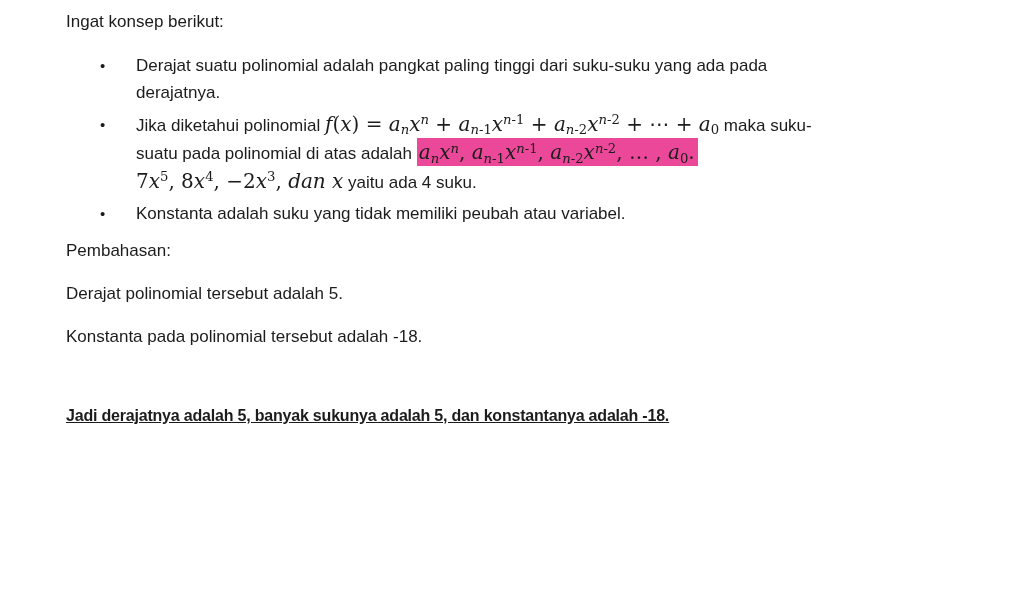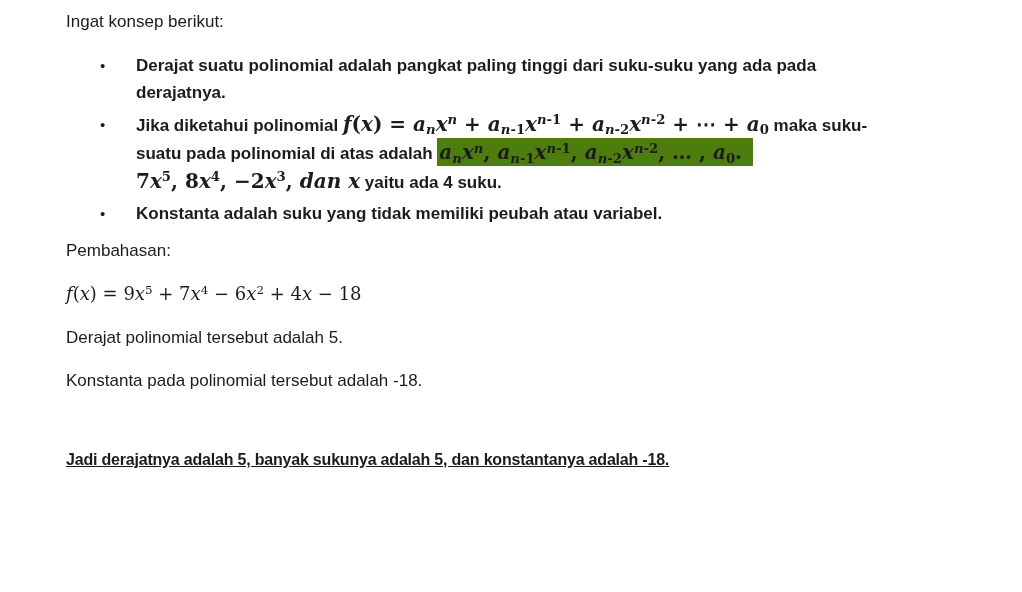--- a/index.html
+++ b/index.html
@@ -26,40 +26,40 @@
     margin: 0 0 9px 0;
     padding: 0 0 0 34px;
   }
   ul.concepts li { display: flex; align-items: flex-start; }
   ul.concepts li + li { margin-top: 4px; }
   .marker {
     flex: 0 0 36px;
     width: 36px;
     font-size: 15px;
   }
-  .li-body { flex: 1 1 auto; min-width: 0; font-weight: bold; }
+  .li-body { flex: 1 1 auto; min-width: 0; }
   .para { margin: 0 0 15.5px 0; }
   .eq { font-size: 18px; }
   .math {
     font-family: "DejaVu Serif", serif;
     font-size: 20px;
   }
   .eq .math { font-size: 18px; }
   .math i { font-style: italic; }
   .math sup, .math sub {
     font-size: 66%;
     line-height: 0;
     position: relative;
     vertical-align: baseline;
   }
   .math sup { top: -0.48em; }
   .math sub { top: 0.28em; }
   .hl {
-    background: #4d7c0f;
-    padding: 2px 11px 2px 2px;
+    background: #ec4899;
+    padding: 2px 3px 2px 2px;
   }
   .conclusion {
     margin: 52px 0 0 0;
     font-weight: bold;
     font-size: 16px;
     text-decoration: underline;
     letter-spacing: -0.2px;
   }
 </style>
 </head>
@@ -88,21 +88,20 @@
     <li>
       <span class="marker">•</span>
       <div class="li-body">
         <div class="line"><span class="txt">Konstanta adalah suku yang tidak memiliki peubah atau variabel.</span></div>
       </div>
     </li>
   </ul>
 
   <p class="line para">Pembahasan:</p>
 
-  <p class="line para eq"><span class="math"><i>f</i>(<i>x</i>) = 9<i>x</i><sup>5</sup> + 7<i>x</i><sup>4</sup> − 6<i>x</i><sup>2</sup> + 4<i>x</i> − 18</span></p>
 
   <p class="line para"><span class="txt">Derajat polinomial tersebut adalah 5.</span></p>
 
 
   <p class="line para"><span class="txt">Konstanta pada polinomial tersebut adalah -18.</span></p>
 
   <p class="line conclusion">Jadi derajatnya adalah 5, banyak sukunya adalah 5, dan konstantanya adalah -18.</p>
 
 </div>
 

